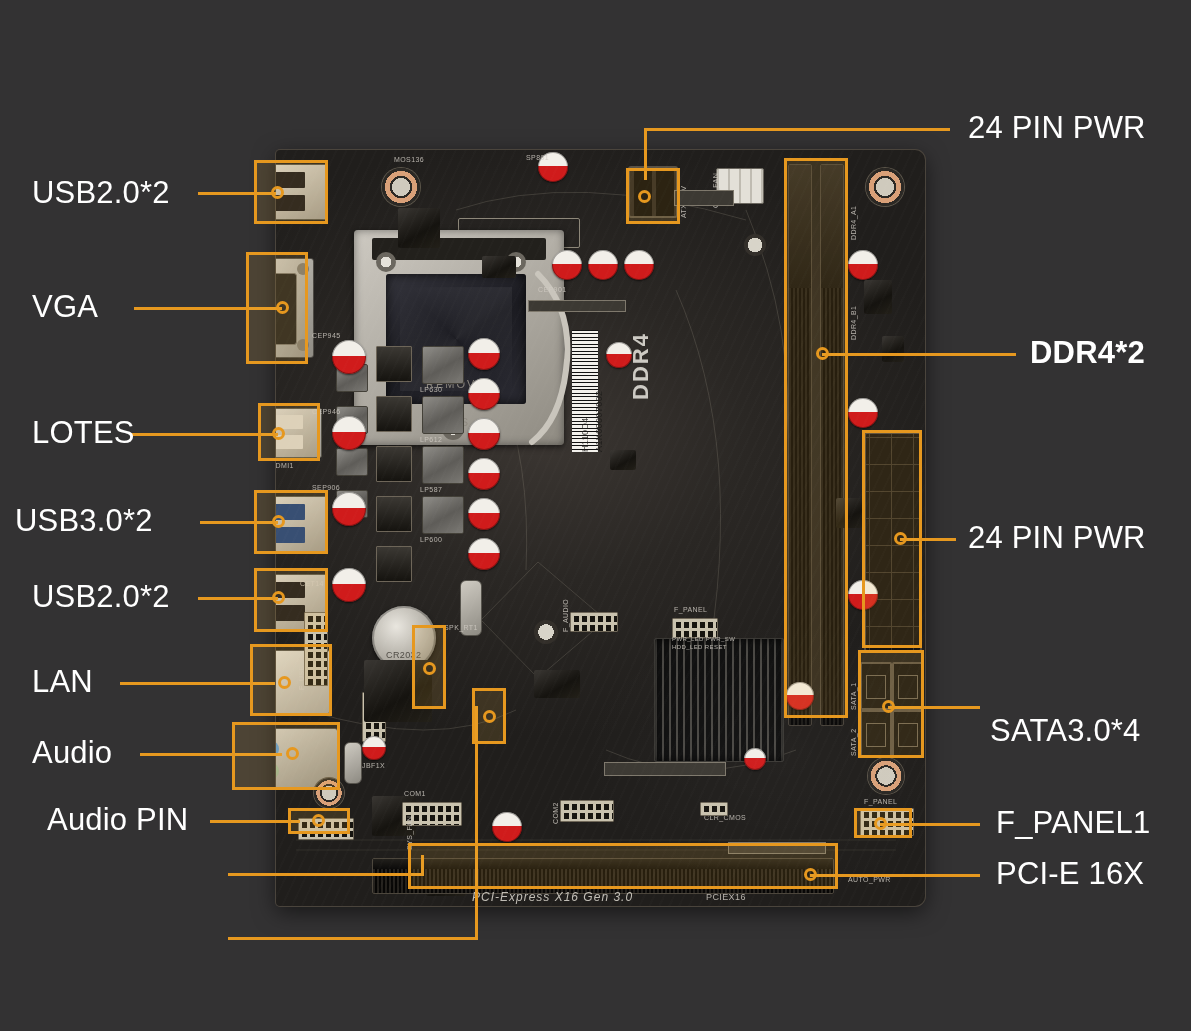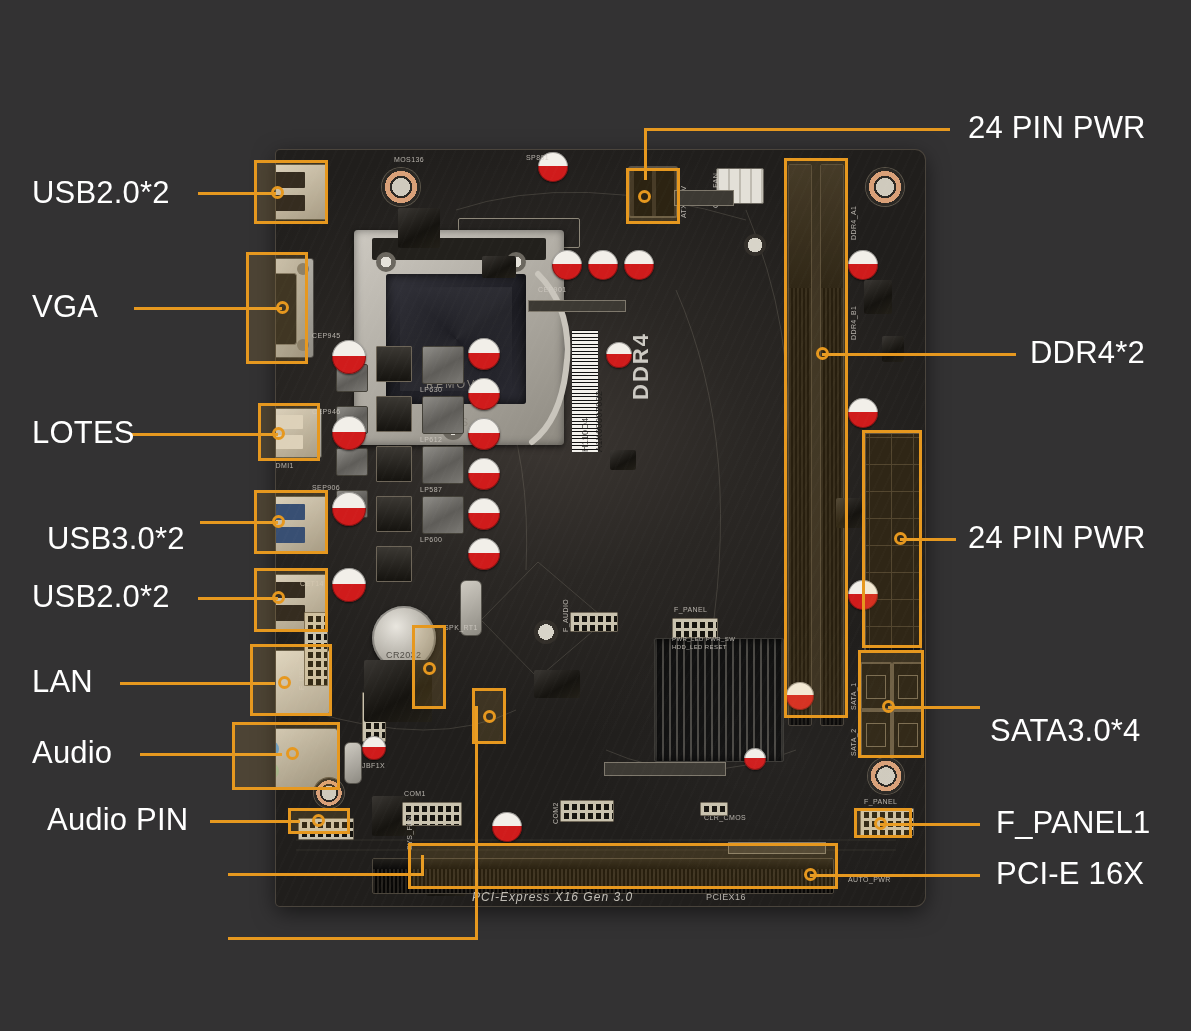--- a/index.html
+++ b/index.html
@@ -379,26 +379,26 @@
 
   <div class="hl" style="left:854px;top:808px;width:58px;height:30px;"></div>
   <div class="dot" style="left:874px;top:817px;"></div>
 
   <div class="hl" style="left:408px;top:843px;width:430px;height:46px;"></div>
   <div class="dot" style="left:804px;top:868px;"></div>
 
   <div class="lbl" style="left:32px;top:177px;">USB2.0*2</div>
   <div class="lbl" style="left:32px;top:291px;">VGA</div>
   <div class="lbl" style="left:32px;top:417px;">LOTES</div>
-  <div class="lbl" style="left:47px;top:505px;margin-top:18px;">USB3.0*2</div>
+  <div class="lbl" style="left:15px;top:505px;">USB3.0*2</div>
   <div class="lbl" style="left:32px;top:581px;">USB2.0*2</div>
   <div class="lbl" style="left:32px;top:666px;">LAN</div>
   <div class="lbl" style="left:32px;top:737px;">Audio</div>
   <div class="lbl" style="left:32px;top:804px;margin-left:15px;">Audio PIN</div>
 
   <div class="lbl r" style="left:968px;top:112px;">24 PIN PWR</div>
-  <div class="lbl r" style="left:1030px;top:337px;">DDR4*2</div>
+  <div class="lbl r" style="left:1030px;top:337px;font-weight:bold;">DDR4*2</div>
   <div class="lbl r" style="left:968px;top:522px;">24 PIN PWR</div>
   <div class="lbl r" style="left:990px;top:690px;margin-top:25px;">SATA3.0*4</div>
   <div class="lbl r" style="left:996px;top:807px;">F_PANEL1</div>
   <div class="lbl r" style="left:996px;top:858px;">PCI-E 16X</div>
 
 </div>
 
 </body></html>

